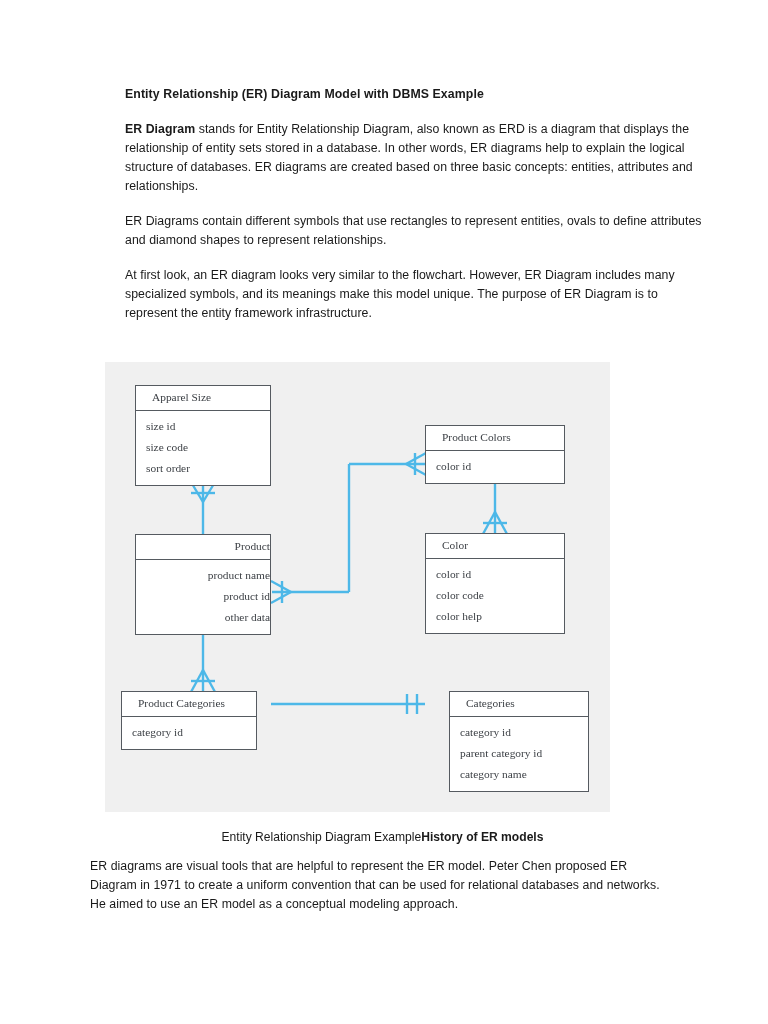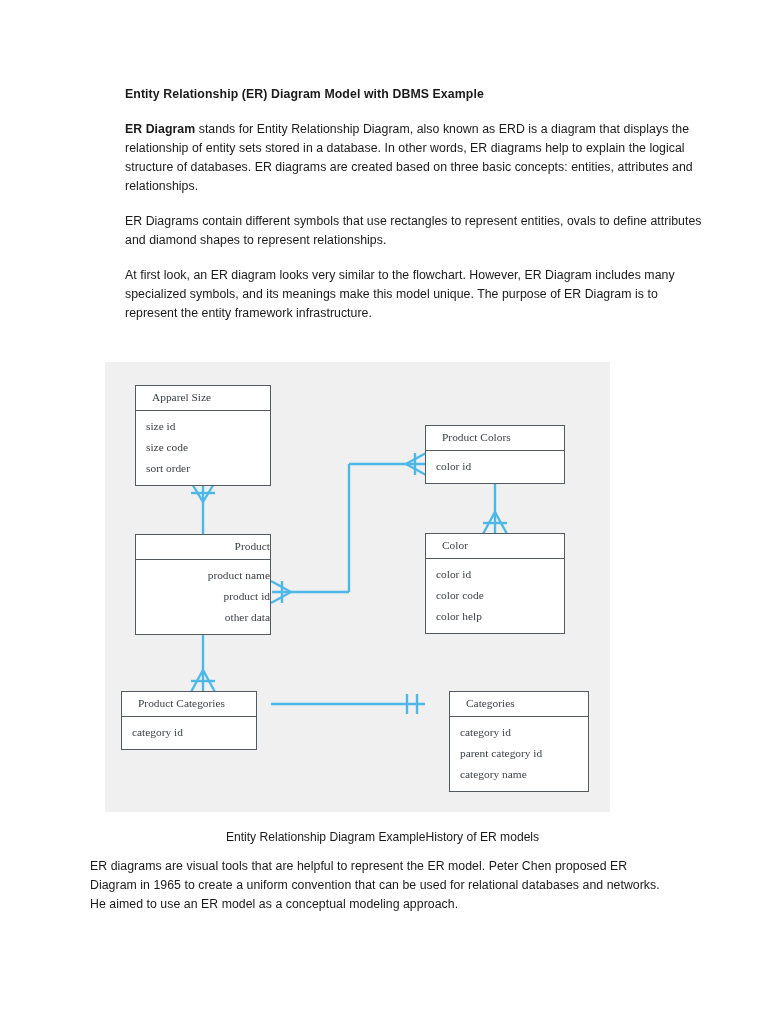--- a/index.html
+++ b/index.html
@@ -78,21 +78,21 @@
     white-space:nowrap;
   }
 
   .caption{
     position:absolute;
     left:90px;top:829px;width:585px;
     text-align:center;
     font-size:12.1px;
     line-height:1.4;
   }
-  .caption b{font-weight:normal;margin-top:44px;}
+  .caption b{font-weight:bold;margin-top:44px;}
 
   .tail{
     position:absolute;
     left:90px;top:857px;width:585px;
   }
 </style>
 </head>
 <body>
 
 <div class="page">
@@ -194,16 +194,16 @@
         <div class="entity-attr">parent category id</div>
         <div class="entity-attr">category name</div>
       </div>
     </div>
 
   </div>
 
   <div class="caption"><span>Entity Relationship Diagram Example</span><b>History of ER models</b></div>
 
   <div class="tail">
-    <p class="para">ER diagrams are visual tools that are helpful to represent the ER model. Peter Chen proposed ER Diagram in 1965 to create a uniform convention that can be used for relational databases and networks. He aimed to use an ER model as a conceptual modeling approach.</p>
+    <p class="para">ER diagrams are visual tools that are helpful to represent the ER model. Peter Chen proposed ER Diagram in 1971 to create a uniform convention that can be used for relational databases and networks. He aimed to use an ER model as a conceptual modeling approach.</p>
   </div>
 
 </div>
 
 </body></html>

